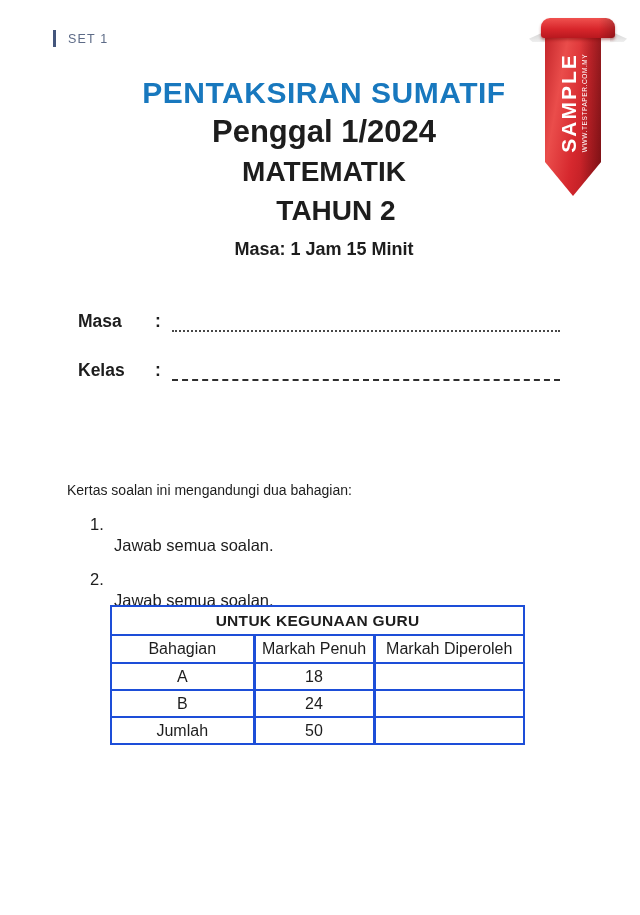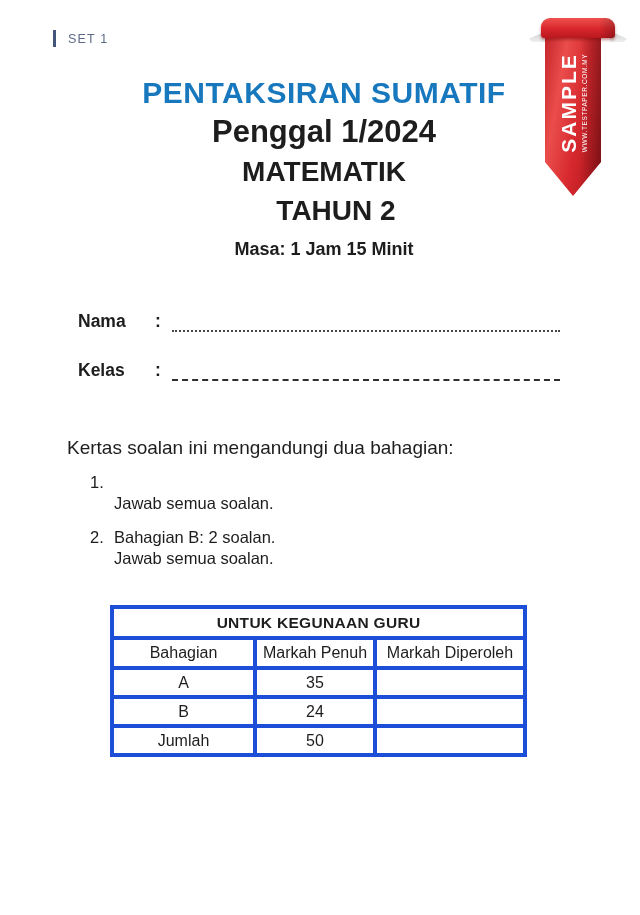--- a/index.html
+++ b/index.html
@@ -112,35 +112,35 @@
   .field-row { display: flex; align-items: flex-end; height: 29px; }
   .field-row + .field-row { margin-top: 20px; }
   .f-label { width: 77px; font-weight: bold; font-size: 17.5px; }
   .f-colon { width: 17px; font-weight: bold; font-size: 17.5px; }
   .f-line  { flex: 1; height: 100%; }
   .f-line.dotted { border-bottom: 2px dotted #474747; }
   .f-line.dashed { border-bottom: 2px dashed #2e2e2e; }
 
   
   .instructions { position: absolute; left: 67px; top: 437px; width: 470px; }
-  .intro { font-size: 19px; line-height: 22px; }
+  .intro { font-size: 14px; line-height: 22px; margin-top: 42px; }
   .inst-item { display: flex; margin-left: 23px; margin-top: 13px; }
   .inst-num { width: 24px; font-size: 16.5px; line-height: 21px; }
   .inst-lines { font-size: 16.5px; line-height: 21px; }
 
   
   .score-table {
     position: absolute;
     left: 110px;
     top: 605px;
     border-collapse: collapse;
     table-layout: fixed;
   }
   .score-table td {
-    border: 4px solid #1d4ed8;
+    border: 2px solid #1d4ed8;
     text-align: center;
     font-size: 16px;
     padding: 0;
   }
   .score-table .tbl-title {
     font-weight: bold;
     font-size: 15.5px;
     letter-spacing: 0.3px;
     height: 27px;
   }
@@ -172,21 +172,21 @@
   <div class="title-block">
     <div class="t1">PENTAKSIRAN SUMATIF</div>
     <div class="t2">Penggal 1/2024</div>
     <div class="t3">MATEMATIK</div>
     <div class="t4">TAHUN 2</div>
     <div class="t5">Masa: 1 Jam 15 Minit</div>
   </div>
 
   <div class="form-block">
     <div class="field-row">
-      <span class="f-label">Nama</span>
+      <span class="f-label">Masa</span>
       <span class="f-colon">:</span>
       <span class="f-line dotted"></span>
     </div>
     <div class="field-row">
       <span class="f-label">Kelas</span>
       <span class="f-colon">:</span>
       <span class="f-line dashed"></span>
     </div>
   </div>
 
@@ -195,21 +195,21 @@
     <div class="inst-item">
       <span class="inst-num">1.</span>
       <span class="inst-lines">
         <br>
         <span>Jawab semua soalan.</span>
       </span>
     </div>
     <div class="inst-item">
       <span class="inst-num">2.</span>
       <span class="inst-lines">
-        <span>Bahagian B: 2 soalan.</span><br>
+        <br>
         <span>Jawab semua soalan.</span>
       </span>
     </div>
   </div>
 
   <table class="score-table">
     <colgroup>
       <col style="width:143px">
       <col style="width:120px">
       <col style="width:150px">
@@ -218,21 +218,21 @@
       <tr>
         <td class="tbl-title" colspan="3">UNTUK KEGUNAAN GURU</td>
       </tr>
       <tr class="hdr">
         <td>Bahagian</td>
         <td class="vthick">Markah Penuh</td>
         <td class="vthick">Markah Diperoleh</td>
       </tr>
       <tr class="data">
         <td>A</td>
-        <td class="vthick">35</td>
+        <td class="vthick">18</td>
         <td class="vthick"></td>
       </tr>
       <tr class="data">
         <td>B</td>
         <td class="vthick">24</td>
         <td class="vthick"></td>
       </tr>
       <tr class="data">
         <td>Jumlah</td>
         <td class="vthick">50</td>

